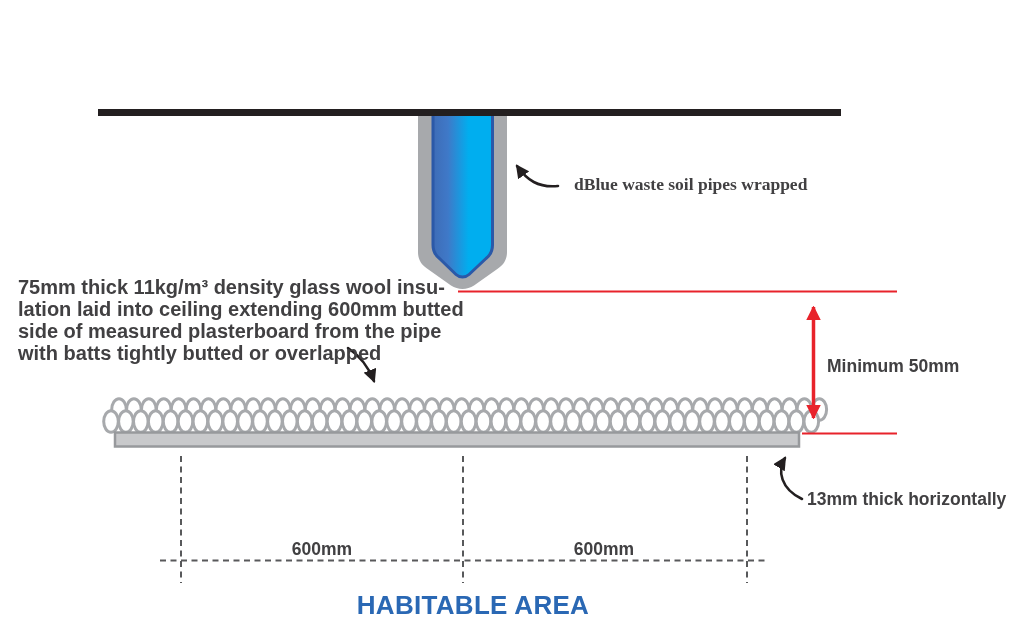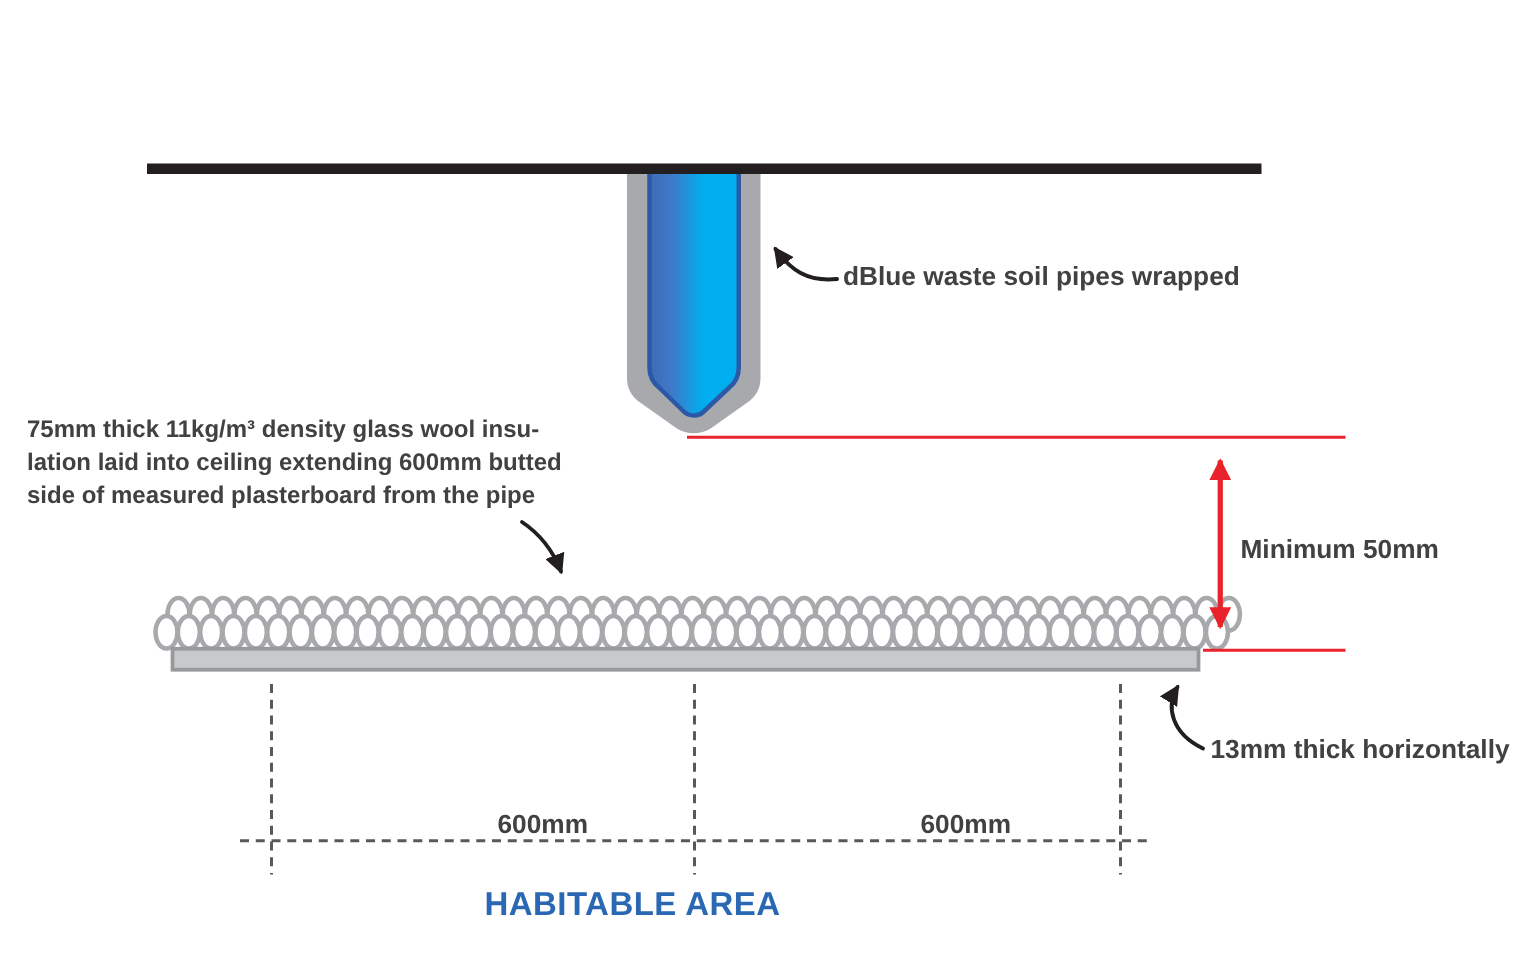--- a/index.html
+++ b/index.html
@@ -26,38 +26,39 @@
     color: var(--text-dark, #414042);
     font-size: 17.5px;
     line-height: 22px;
     white-space: nowrap;
   }
   .note {
     position: absolute;
     left: 18px;
     top: 276px;
     font-weight: bold;
-    font-size: 16px;
+    font-size: 20px;
     line-height: 22px;
     color: var(--text-dark, #414042);
     white-space: nowrap;
   }
-  .pipe-label   { left: 562px; top: 173px; }
+  .pipe-label   { left: 574px; top: 173px; font-family: Liberation Serif, serif; }
   .min-gap      { left: 827px; top: 355px; }
   .pb-label     { left: 807px; top: 488px; }
-  .dim          { top: 538px; width: 140px; text-align: right; }
+  .dim          { top: 538px; width: 140px; text-align: center; }
   .dim-left     { left: 252px; }
   .dim-right    { left: 534px; }
   .area {
     position: absolute;
     left: 323px;
     top: 590px;
     width: 300px;
+    text-align: center;
     font-weight: bold;
-    font-size: 22px;
+    font-size: 26px;
     letter-spacing: 0.3px;
     color: var(--habitable-blue, #2A68B4);
     white-space: nowrap;
   }
 </style>
 </head>
 <body>
 
 <div class="stage">
 
@@ -206,20 +207,21 @@
       <path d="M558,186 C538,188 527,180 517,166" marker-end="url(#arrowBlk)"></path>
       <path d="M348,348 C360,356 369,368 374,381" marker-end="url(#arrowBlk)"></path>
       <path d="M802,499 C781,489 777,471 785,458" marker-end="url(#arrowBlk)"></path>
     </g>
   </svg>
 
   <div class="note">
     <div>75mm thick 11kg/m³ density glass wool insu-</div>
     <div>lation laid into ceiling extending 600mm butted</div>
     <div>side of measured plasterboard from the pipe</div>
+    <div>with batts tightly butted or overlapped</div>
   </div>
 
   <div class="label pipe-label">dBlue waste soil pipes wrapped</div>
 
   <div class="label min-gap">Minimum 50mm</div>
 
   <div class="label pb-label">13mm thick horizontally</div>
 
   <div class="label dim dim-left">600mm</div>
 

